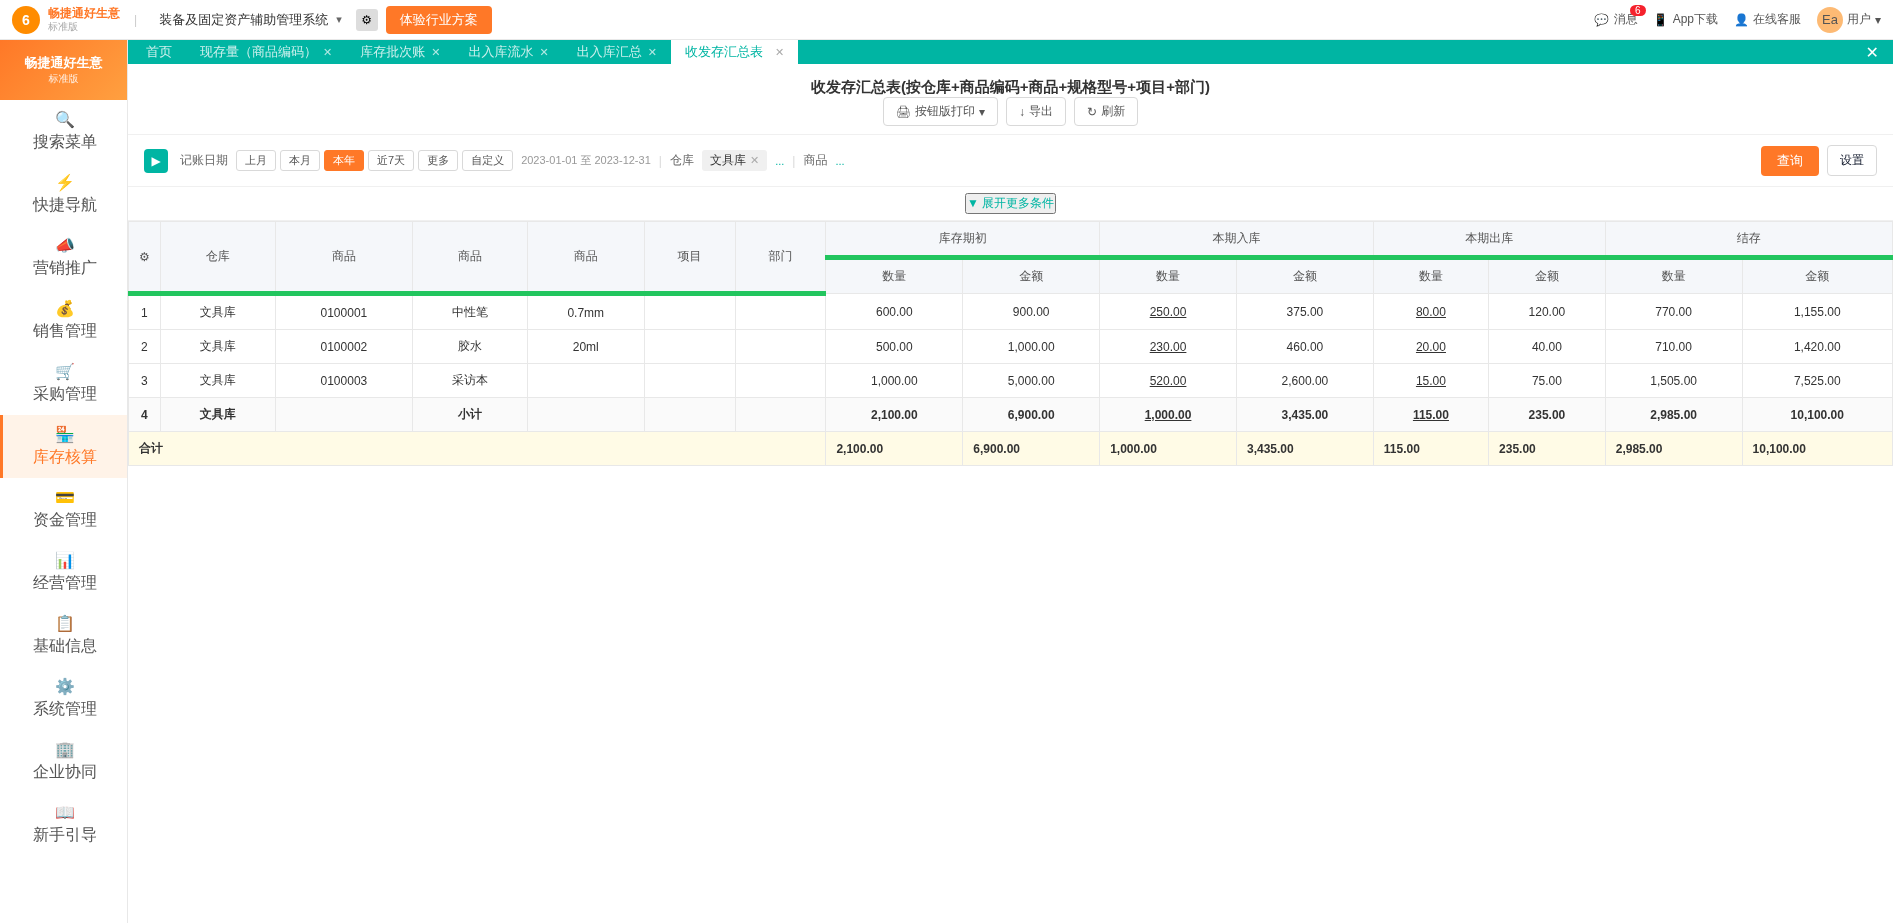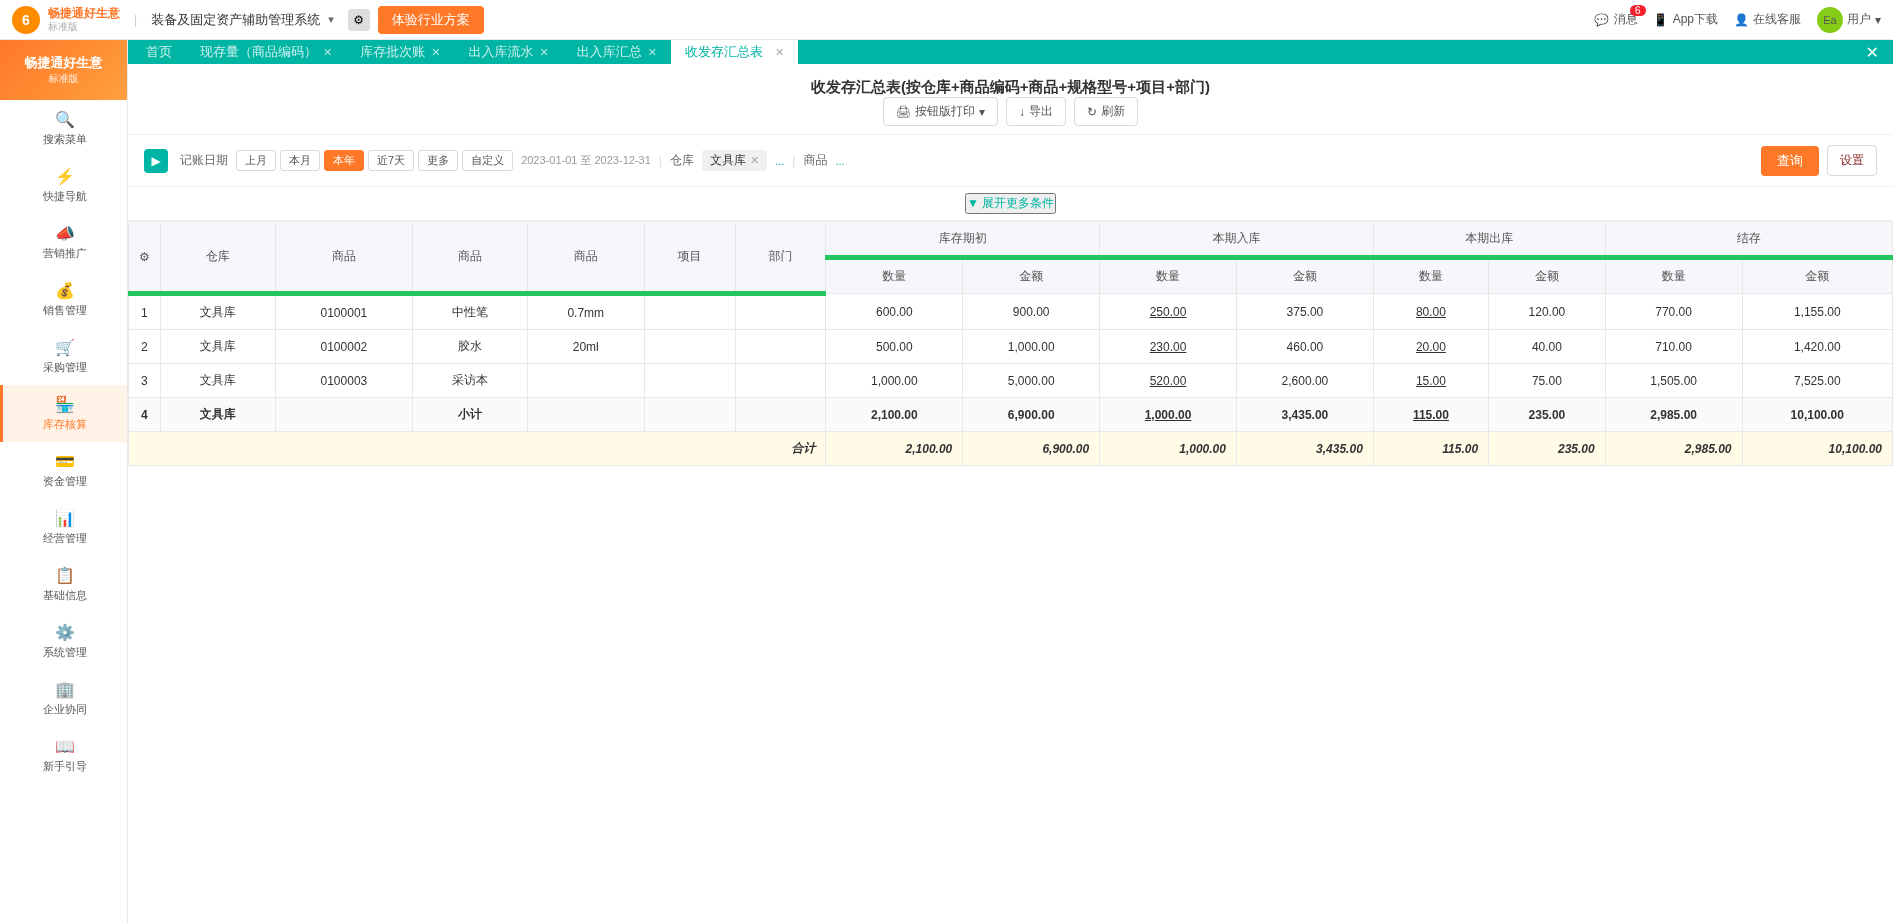--- a/index.html
+++ b/index.html
@@ -8,36 +8,36 @@
     
     .app-container { display: flex; flex-direction: column; height: 923px; width: 1893px; }
     .top-bar { height: 40px; background: #fff; border-bottom: 1px solid #e8e8e8; display: flex; align-items: center; padding: 0 12px; justify-content: space-between; flex-shrink: 0; }
     .main-layout { display: flex; flex: 1; overflow: hidden; }
     .sidebar { width: 128px; background: #fff; border-right: 1px solid #e8e8e8; flex-shrink: 0; display: flex; flex-direction: column; }
     .content-area { flex: 1; display: flex; flex-direction: column; overflow: hidden; }
 
     
     .top-bar-left { display: flex; align-items: center; gap: 8px; }
     .logo-icon { width: 28px; height: 28px; background: #ff8c00; border-radius: 50%; display: flex; align-items: center; justify-content: center; color: #fff; font-size: 14px; font-weight: bold; }
-    .top-bar-system { font-size: 13px; color: #333; font-weight: 500; }
+    .top-bar-system { font-size: 13px; color: #333; font-weight: 500; margin-left: 8px; }
     .top-bar-dropdown { font-size: 11px; color: #666; cursor: pointer; }
     .top-bar-right { display: flex; align-items: center; gap: 16px; }
     .top-bar-btn { background: #ff7827; color: #fff; border: none; border-radius: 4px; padding: 5px 14px; font-size: 13px; cursor: pointer; }
     .top-bar-icon-btn { display: flex; align-items: center; gap: 4px; color: #555; font-size: 12px; cursor: pointer; position: relative; }
     .badge { background: #f5222d; color: #fff; border-radius: 10px; font-size: 10px; padding: 0 5px; position: absolute; top: -6px; right: -8px; min-width: 16px; text-align: center; }
-    .user-avatar { width: 26px; height: 26px; background: #84cc16; border-radius: 50%; display: flex; align-items: center; justify-content: center; font-size: 11px; color: #555; }
+    .user-avatar { width: 26px; height: 26px; background: #fdba74; border-radius: 50%; display: flex; align-items: center; justify-content: center; font-size: 13px; color: #555; }
 
     
     .sidebar-logo-area { height: 60px; background: linear-gradient(135deg, #ff7827, #ffa040); display: flex; flex-direction: column; align-items: center; justify-content: center; color: #fff; }
     .sidebar-logo-text { font-size: 13px; font-weight: bold; }
     .sidebar-sub-text { font-size: 10px; opacity: 0.85; }
     .sidebar-item { display: flex; flex-direction: column; align-items: center; padding: 10px 4px; cursor: pointer; color: #555; border-left: 3px solid transparent; }
     .sidebar-item.active { background: #fff3e8; color: #ff7827; border-left-color: #ff7827; }
     .sidebar-icon { font-size: 16px; margin-bottom: 3px; }
-    .sidebar-label { font-size: 11px; }
+    .sidebar-label { font-size: 16px; }
 
     
     .tab-bar { background: #00b5a3; display: flex; align-items: center; height: 24px; padding: 0 4px; flex-shrink: 0; }
     .tab-item { display: flex; align-items: center; padding: 0 14px; height: 36px; color: rgba(255,255,255,0.8); font-size: 13px; cursor: pointer; gap: 6px; }
     .tab-item.active { background: #fff; color: #00b5a3; border-radius: 4px 4px 0 0; gap: 12px; }
     .tab-close { font-size: 11px; color: rgba(255,255,255,0.7); cursor: pointer; }
     .tab-item.active .tab-close { color: #aaa; }
     .tab-bar-close { margin-left: auto; color: #fff; font-size: 16px; cursor: pointer; padding: 0 10px; }
 
     
@@ -55,35 +55,35 @@
     .date-filter-group { display: flex; gap: 4px; }
     .date-btn { padding: 2px 8px; border: 1px solid #d9d9d9; border-radius: 3px; background: #fff; color: #555; font-size: 11px; cursor: pointer; }
     .date-btn.active { background: #ff7827; color: #fff; border-color: #ff7827; }
     .date-range { font-size: 11px; color: #999; }
     .filter-separator { color: #d9d9d9; }
     .warehouse-tag { display: flex; align-items: center; gap: 4px; padding: 2px 8px; background: #f0f0f0; border-radius: 3px; font-size: 12px; color: #333; }
     .tag-close { color: #aaa; cursor: pointer; font-size: 11px; }
     .more-btn { color: #00b5a3; font-size: 11px; cursor: pointer; }
     .filter-actions { display: flex; align-items: center; gap: 8px; }
     .query-btn { background: #ff7827; color: #fff; border: none; border-radius: 4px; padding: 6px 16px; font-size: 13px; cursor: pointer; }
-    .settings-btn { background: #fff; color: #7f1d1d; border: 1px solid #d9d9d9; border-radius: 4px; padding: 6px 12px; font-size: 12px; cursor: pointer; }
+    .settings-btn { background: #fff; color: #0f172a; border: 1px solid #d9d9d9; border-radius: 4px; padding: 6px 12px; font-size: 12px; cursor: pointer; }
 
     .expand-more-row { text-align: center; padding: 6px; border-bottom: 1px solid #f0f0f0; }
     .expand-more-btn { color: #00b5a3; font-size: 12px; cursor: pointer; }
 
     
     .table-container { padding: 0; overflow-x: auto; }
     table { width: 100%; border-collapse: collapse; font-size: 12px; }
     thead tr th { background: #f5f7fa; color: #555; font-weight: 500; padding: 8px 10px; border: 1px solid #e8e8e8; text-align: center; white-space: nowrap; }
     thead tr.header-top th { border-bottom: 5px solid #22c55e; }
     tbody tr td { padding: 8px 10px; border: 1px solid #e8e8e8; text-align: center; color: #333; white-space: nowrap; }
     tbody tr.subtotal-row { background: #fafafa; font-weight: bold; }
     .underline-link { text-decoration: underline; color: #333; cursor: pointer; }
     .settings-col { width: 30px; }
-    tfoot tr td { background: #fffbe6; padding: 8px 10px; border: 1px solid #e8e8e8; text-align: right; font-weight: bold; color: #333; white-space: nowrap; font-style: italic; }
+    tfoot tr td { background: #fffbe6; padding: 8px 10px; border: 1px solid #e8e8e8; text-align: left; font-weight: bold; color: #333; white-space: nowrap; }
   </style>
 </head>
 <body>
 
 <div class="app-container">
 
   <div class="top-bar">
     <div class="top-bar-left">
       <div class="logo-icon">
         <span>6</span>

